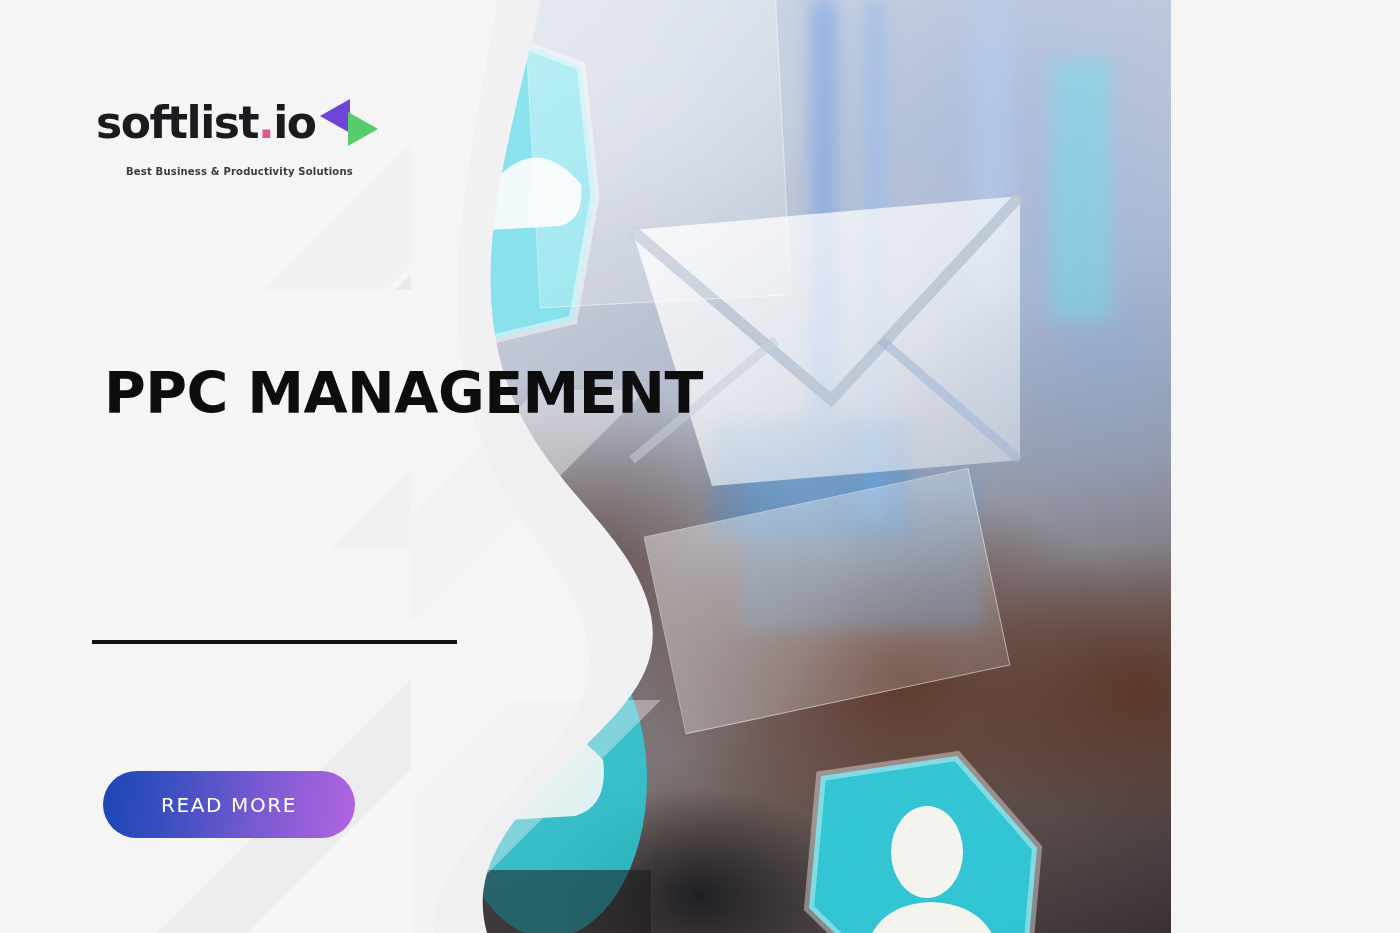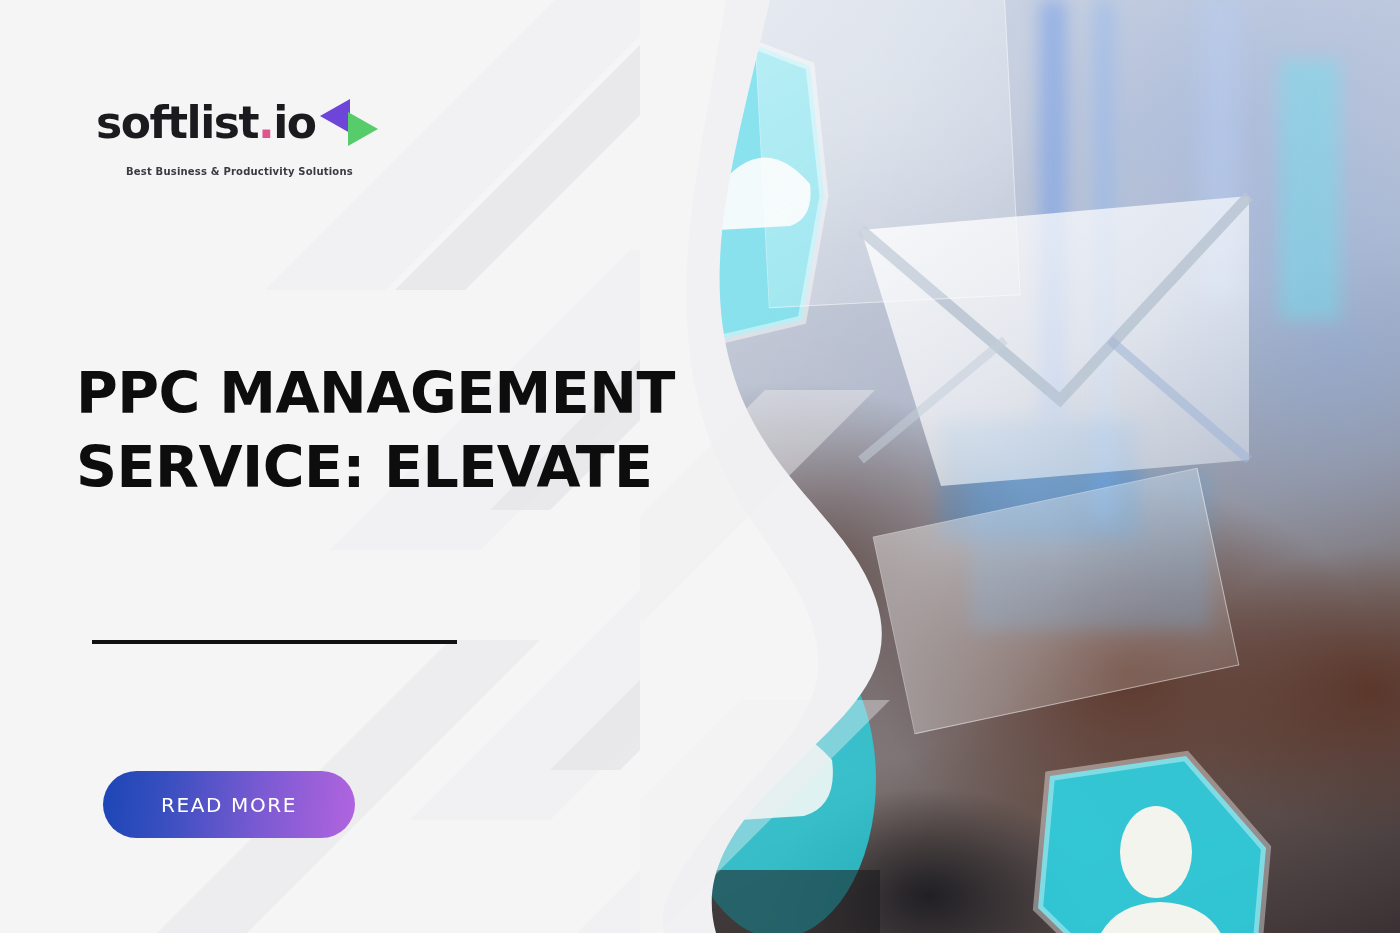--- a/index.html
+++ b/index.html
@@ -4,21 +4,21 @@
 <style>
   html,body{margin:0;padding:0;}
   body{
     width:1400px;height:933px;
     background:#f5f5f5;
     font-family:"Liberation Sans",sans-serif;
     overflow:hidden;
   }
   .banner{
     position:relative;
-    width:1400px;height:933px;
+    width:1171px;height:933px;
     background:#f5f5f5;
     overflow:hidden;
   }
 
   
   .bg-pattern{
     position:absolute;inset:0;
     overflow:hidden;
     pointer-events:none;
   }
@@ -140,21 +140,21 @@
   .tri-green{
     position:absolute;left:28px;top:13px;
     width:0;height:0;
     border-top:17px solid transparent;
     border-bottom:17px solid transparent;
     border-left:30px solid #57cc6b;
   }
 
   .headline{
     position:absolute;
-    left:76px;top:318px;
+    left:104px;top:318px;
     width:580px;
     font-family:"DejaVu Sans",sans-serif;
     font-size:57px;
     font-weight:700;
     line-height:74px;
     letter-spacing:-0.5px;
     color:#0d0d0d;
     text-transform:uppercase;
   }
   .headline .ln{display:block;white-space:nowrap;}
@@ -283,21 +283,20 @@
         <span class="logo-tag">Best Business &amp; Productivity Solutions</span>
       </div>
       <div class="logo-marks">
         <span class="tri-purple"></span>
         <span class="tri-green"></span>
       </div>
     </div>
 
     <h1 class="headline">
       <span class="ln">PPC MANAGEMENT</span>
-      <span class="ln">SERVICE: ELEVATE</span>
     </h1>
 
     <div class="rule"></div>
 
     <button class="cta">READ MORE</button>
 
   </div>
 </div>
 
 </body></html>

